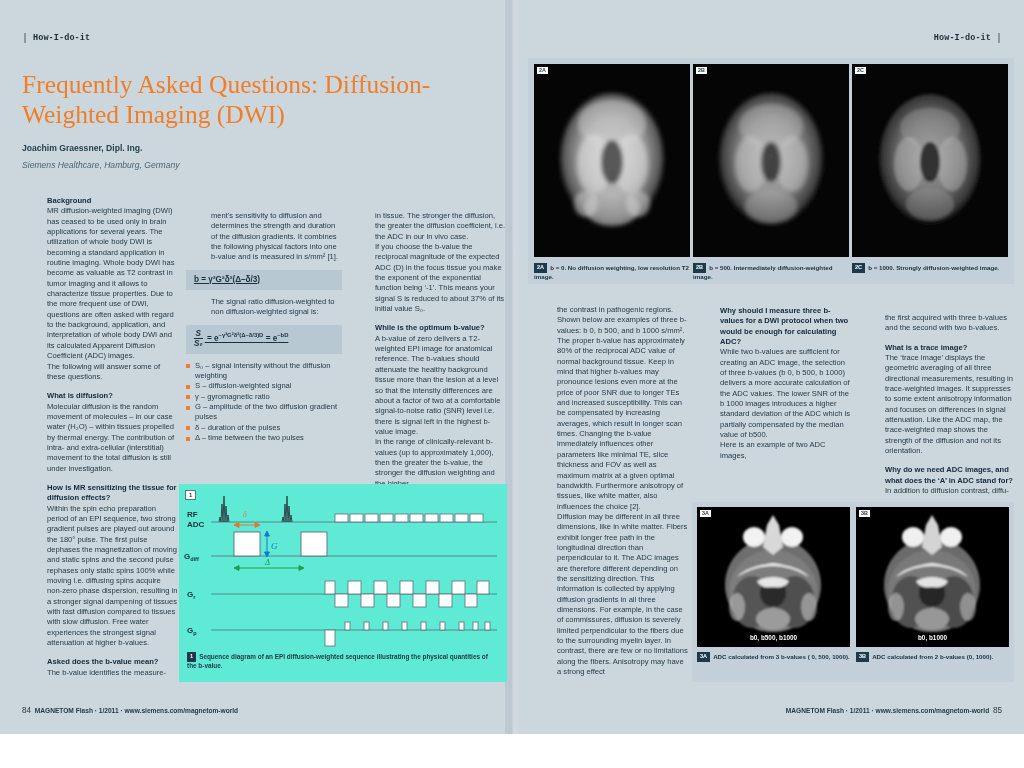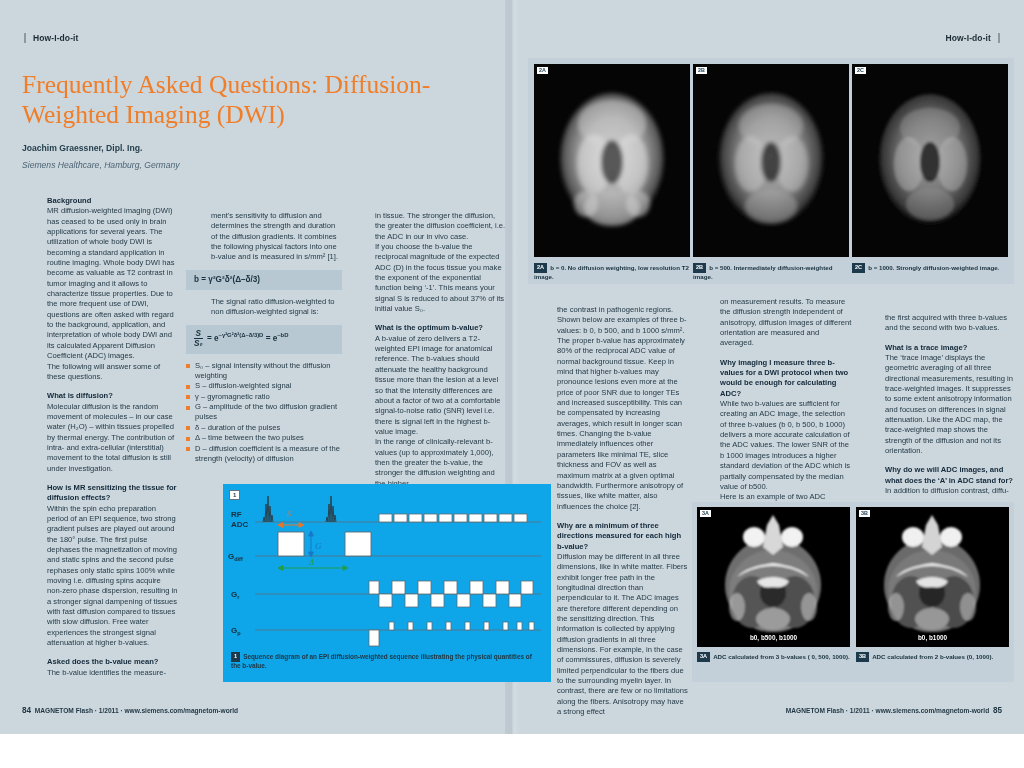--- a/index.html
+++ b/index.html
@@ -44,20 +44,21 @@
   }
 
   
   .runhead {
     position: absolute;
     top: 33px;
     font-size: 8.5px;
     font-weight: bold;
     color: #1c2b33;
     letter-spacing: 0.1px;
+    font-family: Liberation Mono, monospace;
   }
   .runhead-left { left: 24px; padding-left: 7px; border-left: 2px solid #8c99a3; }
   .runhead-right { right: 24px; padding-right: 7px; border-right: 2px solid #8c99a3; }
 
   
   .title {
     position: absolute;
     left: 22px; top: 70px; width: 420px;
     font-family: "Liberation Serif", serif;
     font-size: 25.5px;
@@ -108,20 +109,21 @@
   #rc3 { left: 860px; top: 297px; width: 156px; margin-top: 16px; }
 
   
   .formula-box {
     background: #b8c8d2;
     padding: 5px 8px;
     margin: 7px 0 7px 0;
     font-size: 8.2px;
     color: #17303d;
     font-weight: bold;
+    text-decoration: underline;
   }
   .formula-box.frac { padding: 4px 8px 5px 8px; }
   .frac-wrap { display: inline-block; vertical-align: middle; text-align: center; margin-right: 2px; }
   .frac-wrap .num { display: block; border-bottom: 1px solid #17303d; line-height: 9px; font-style: italic; }
   .frac-wrap .den { display: block; line-height: 10px; font-style: italic; }
   sup.sm { font-size: 0.72em; vertical-align: super; }
 
   
   ul.sym {
     list-style: none;
@@ -142,22 +144,21 @@
     left: 0; top: 3.5px;
     width: 4px; height: 4px;
     background: #ef7d2a;
   }
 
   
   .fig1 {
     position: absolute;
     left: 179px; top: 484px;
     width: 328px; height: 198px;
-    background: #0ea5e9;
-    margin-left: 44px;
+    background: #5eead4;
   }
   .fig1 .canvas { position: absolute; left: 0; top: 0; width: 328px; height: 165px; }
   .fig1 .cap {
     position: absolute;
     left: 8px; top: 168px; width: 312px;
     font-size: 6.4px;
     line-height: 8px;
     color: #1f3642;
     font-weight: bold;
   }
@@ -241,21 +242,21 @@
   
   .footer {
     position: absolute;
     top: 706px;
     font-size: 6.6px;
     font-weight: bold;
     color: #1f3642;
   }
   .footer-left { left: 22px; }
   .footer-right { right: 22px; }
-  .pagenum { font-size: 8.2px; font-weight: bold; }
+  .pagenum { font-size: 8.2px; font-weight: normal; }
 </style>
 </head>
 <body>
 
 <div id="page">
   <div class="spread">
     <div class="page-left"></div>
     <div class="page-right"></div>
     <div class="gutter"></div>
   </div>
@@ -292,28 +293,27 @@
       <span>= e</span><sup class="sm">–γ²G²δ²(Δ–δ/3)D</sup>
       <span>= e</span><sup class="sm">–bD</sup>
     </div>
     <ul class="sym">
       <li>S₀ – signal intensity without the diffusion weighting</li>
       <li>S – diffusion-weighted signal</li>
       <li>γ – gyromagnetic ratio</li>
       <li>G – amplitude of the two diffusion gradient pulses</li>
       <li>δ – duration of the pulses</li>
       <li>Δ – time between the two pulses</li>
-      <li>D – diffusion coefficient is a measure of the strength (velocity) of diffusion</li>
     </ul>
   </div>
 
   <div class="col" id="lc3">
     <p>in tissue. The stronger the diffusion, the greater the diffusion coefficient, i.e. the ADC in our in vivo case.</p>
     <p>If you choose the b-value the reciprocal magnitude of the expected ADC (D) in the focus tissue you make the exponent of the exponential function being ‘-1’. This means your signal S is reduced to about 37% of its initial value S₀.</p>
-    <p class="h">What is the optimum b-value?</p>
+    <p class="h">While is the optimum b-value?</p>
     <p>A b-value of zero delivers a T2-weighted EPI image for anatomical reference. The b-values should attenuate the healthy background tissue more than the lesion at a level so that the intensity differences are about a factor of two at a comfortable signal-to-noise ratio (SNR) level i.e. there is signal left in the highest b-value image.</p>
     <p>In the range of clinically-relevant b-values (up to approximately 1,000), then the greater the b-value, the stronger the diffusion weighting and the higher</p>
   </div>
 
   <div class="fig1">
     <div class="numtag-abs" style="left:6px; top:6px;">1</div>
     <svg class="canvas" viewBox="0 0 328 165">
 
       <g stroke="#5c6e78" stroke-width="0.8" fill="none">
         <line x1="32" y1="38" x2="318" y2="38"></line>
@@ -495,36 +495,34 @@
     <div class="cap" style="left:165px;">
       <span class="numtag">2B</span><span>b = 500. Intermediately diffusion-weighted image.</span>
     </div>
     <div class="cap" style="left:324px;">
       <span class="numtag">2C</span><span>b = 1000. Strongly diffusion-weighted image.</span>
     </div>
   </div>
 
   <div class="col" id="rc1">
     <p>the contrast in pathogenic regions. Shown below are examples of three b-values: b 0, b 500, and b 1000 s/mm². The proper b-value has approximately 80% of the reciprocal ADC value of normal background tissue. Keep in mind that higher b-values may pronounce lesions even more at the price of poor SNR due to longer TEs and increased susceptibility. This can be compensated by increasing averages, which result in longer scan times. Changing the b-value immediately influences other parameters like minimal TE, slice thickness and FOV as well as maximum matrix at a given optimal bandwidth. Furthermore anisotropy of tissues, like white matter, also influences the choice [2].</p>
-    <p class="h">Why are a minimum of three directions measured for each high b-value?</p>
     <p>Diffusion may be different in all three dimensions, like in white matter. Fibers exhibit longer free path in the longitudinal direction than perpendicular to it. The ADC images are therefore different depending on the sensitizing direction. This information is collected by applying diffusion gradients in all three dimensions. For example, in the case of commissures, diffusion is severely limited perpendicular to the fibers due to the surrounding myelin layer. In contrast, there are few or no limitations along the fibers. Anisotropy may have a strong effect</p>
   </div>
 
   <div class="col" id="rc2">
-    <p>on measurement results. To measure the diffusion strength independent of anisotropy, diffusion images of different orientation are measured and averaged.</p>
-    <p class="h">Why imaging I measure three b-values for a DWI protocol when two would be enough for calculating ADC?</p>
+    <p class="h">Why should I measure three b-values for a DWI protocol when two would be enough for calculating ADC?</p>
     <p>While two b-values are sufficient for creating an ADC image, the selection of three b-values (b 0, b 500, b 1000) delivers a more accurate calculation of the ADC values. The lower SNR of the b 1000 images introduces a higher standard deviation of the ADC which is partially compensated by the median value of b500.</p>
     <p>Here is an example of two ADC images,</p>
   </div>
 
   <div class="col" id="rc3">
     <p>the first acquired with three b-values and the second with two b-values.</p>
     <p class="h">What is a trace image?</p>
     <p>The ‘trace image’ displays the geometric averaging of all three directional measurements, resulting in trace-weighted images. It suppresses to some extent anisotropy information and focuses on differences in signal attenuation. Like the ADC map, the trace-weighted map shows the strength of the diffusion and not its orientation.</p>
-    <p class="h">Why do we will ADC images, and what does the ‘A’ in ADC stand for?</p>
+    <p class="h">Why do we need ADC images, and what does the ‘A’ in ADC stand for?</p>
     <p>In addition to diffusion contrast, diffu-</p>
   </div>
 
   <div class="fig3">
     <div class="imgcell" style="left:5px;">
       <svg viewBox="0 0 153 140" width="153" height="140">
         <defs>
           <filter id="bl3a">
               <feGaussianBlur stdDeviation="0.9"></feGaussianBlur>
             </filter>

